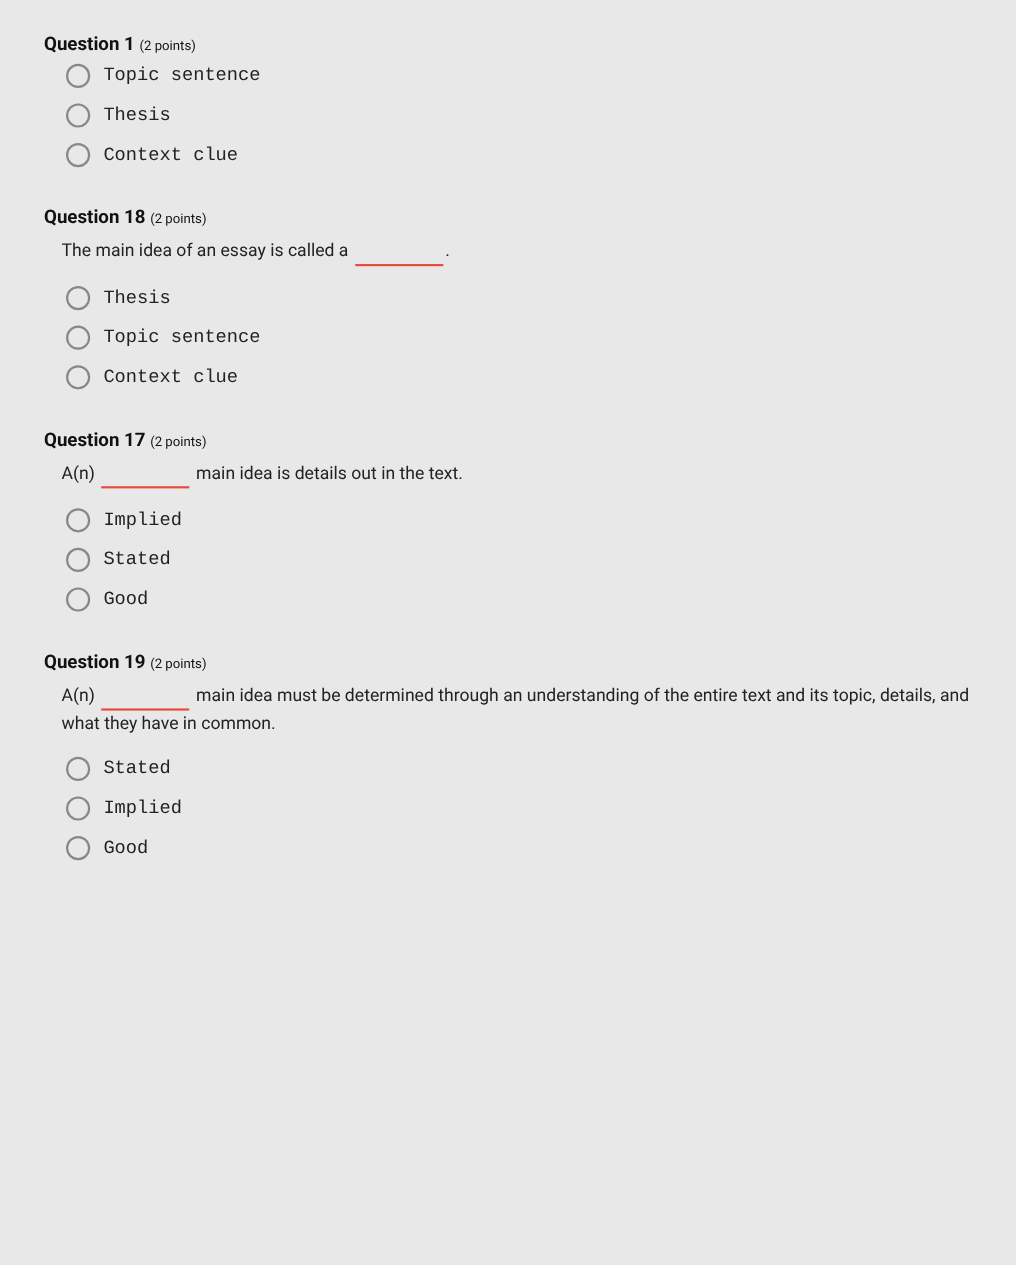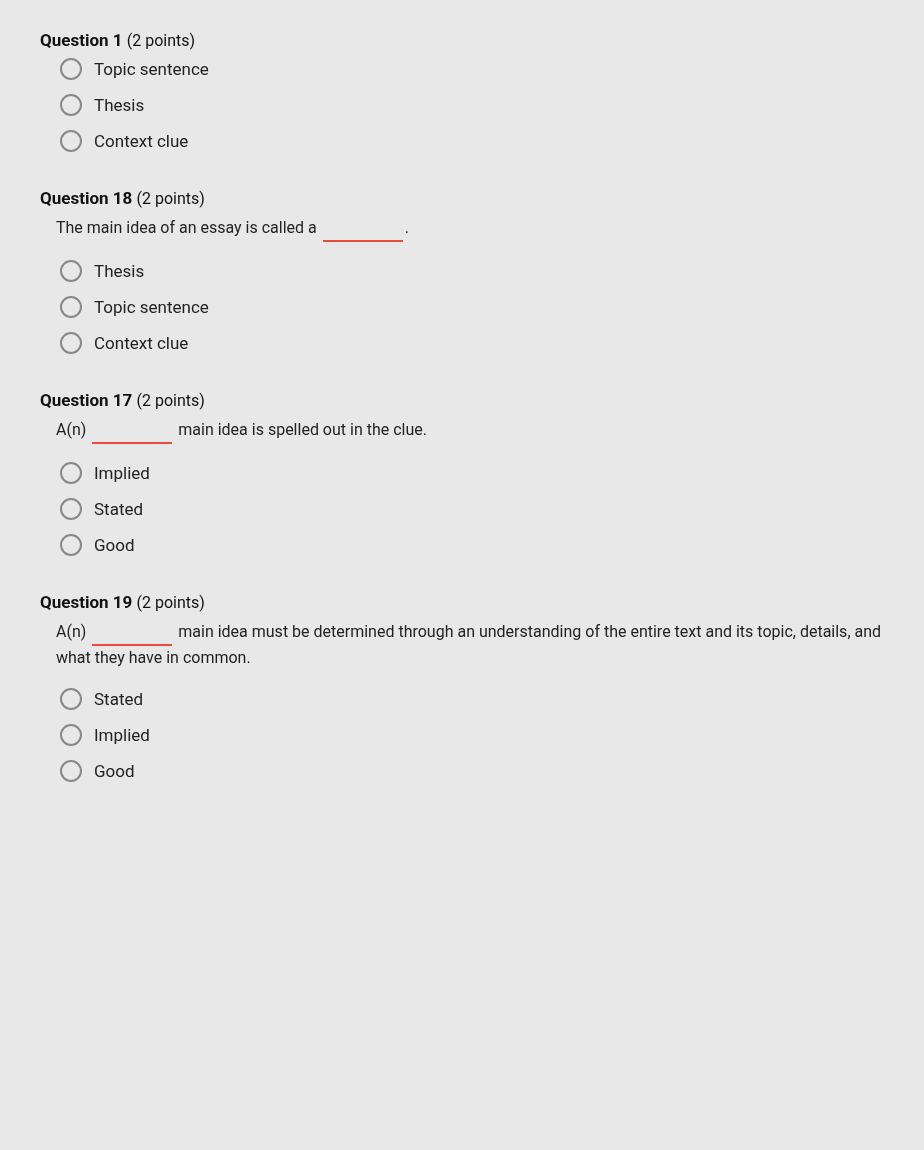--- a/index.html
+++ b/index.html
@@ -23,41 +23,42 @@
 
     .question-header {
       font-size: 17px;
       font-weight: 700;
       margin-bottom: 8px;
       color: #111;
     }
 
     .question-header .points {
       font-weight: 400;
-      font-size: 16px;
+      font-size: 12px;
     }
 
     .question-text {
       font-size: 16px;
       color: #222;
       margin-bottom: 18px;
       padding-left: 16px;
       line-height: 1.5;
     }
 
     .blank {
       display: inline-block;
       border-bottom: 2px solid #e74c3c;
       min-width: 80px;
       margin: 0 2px;
     }
 
     .options-list {
       list-style: none;
       padding-left: 20px;
+      font-family: Liberation Mono, monospace;
     }
 
     .option-item {
       display: flex;
       align-items: center;
       margin-bottom: 14px;
       font-size: 17px;
       color: #222;
       cursor: pointer;
     }
@@ -107,21 +108,21 @@
           <span>Topic sentence</span>
         </li>
         <li class="option-item">
           <span class="radio-circle"></span>
           <span>Context clue</span>
         </li>
       </ul>
     </div>
     <div class="question-block">
       <div class="question-header"><span>Question 17 </span><span class="points">(2 points)</span></div>
-      <div class="question-text"><span>A(n) </span><span class="blank">&nbsp;&nbsp;&nbsp;&nbsp;&nbsp;&nbsp;&nbsp;</span><span> main idea is spelled out in the clue.</span></div>
+      <div class="question-text"><span>A(n) </span><span class="blank">&nbsp;&nbsp;&nbsp;&nbsp;&nbsp;&nbsp;&nbsp;</span><span> main idea is details out in the text.</span></div>
       <ul class="options-list">
         <li class="option-item">
           <span class="radio-circle"></span>
           <span>Implied</span>
         </li>
         <li class="option-item">
           <span class="radio-circle"></span>
           <span>Stated</span>
         </li>
         <li class="option-item">

